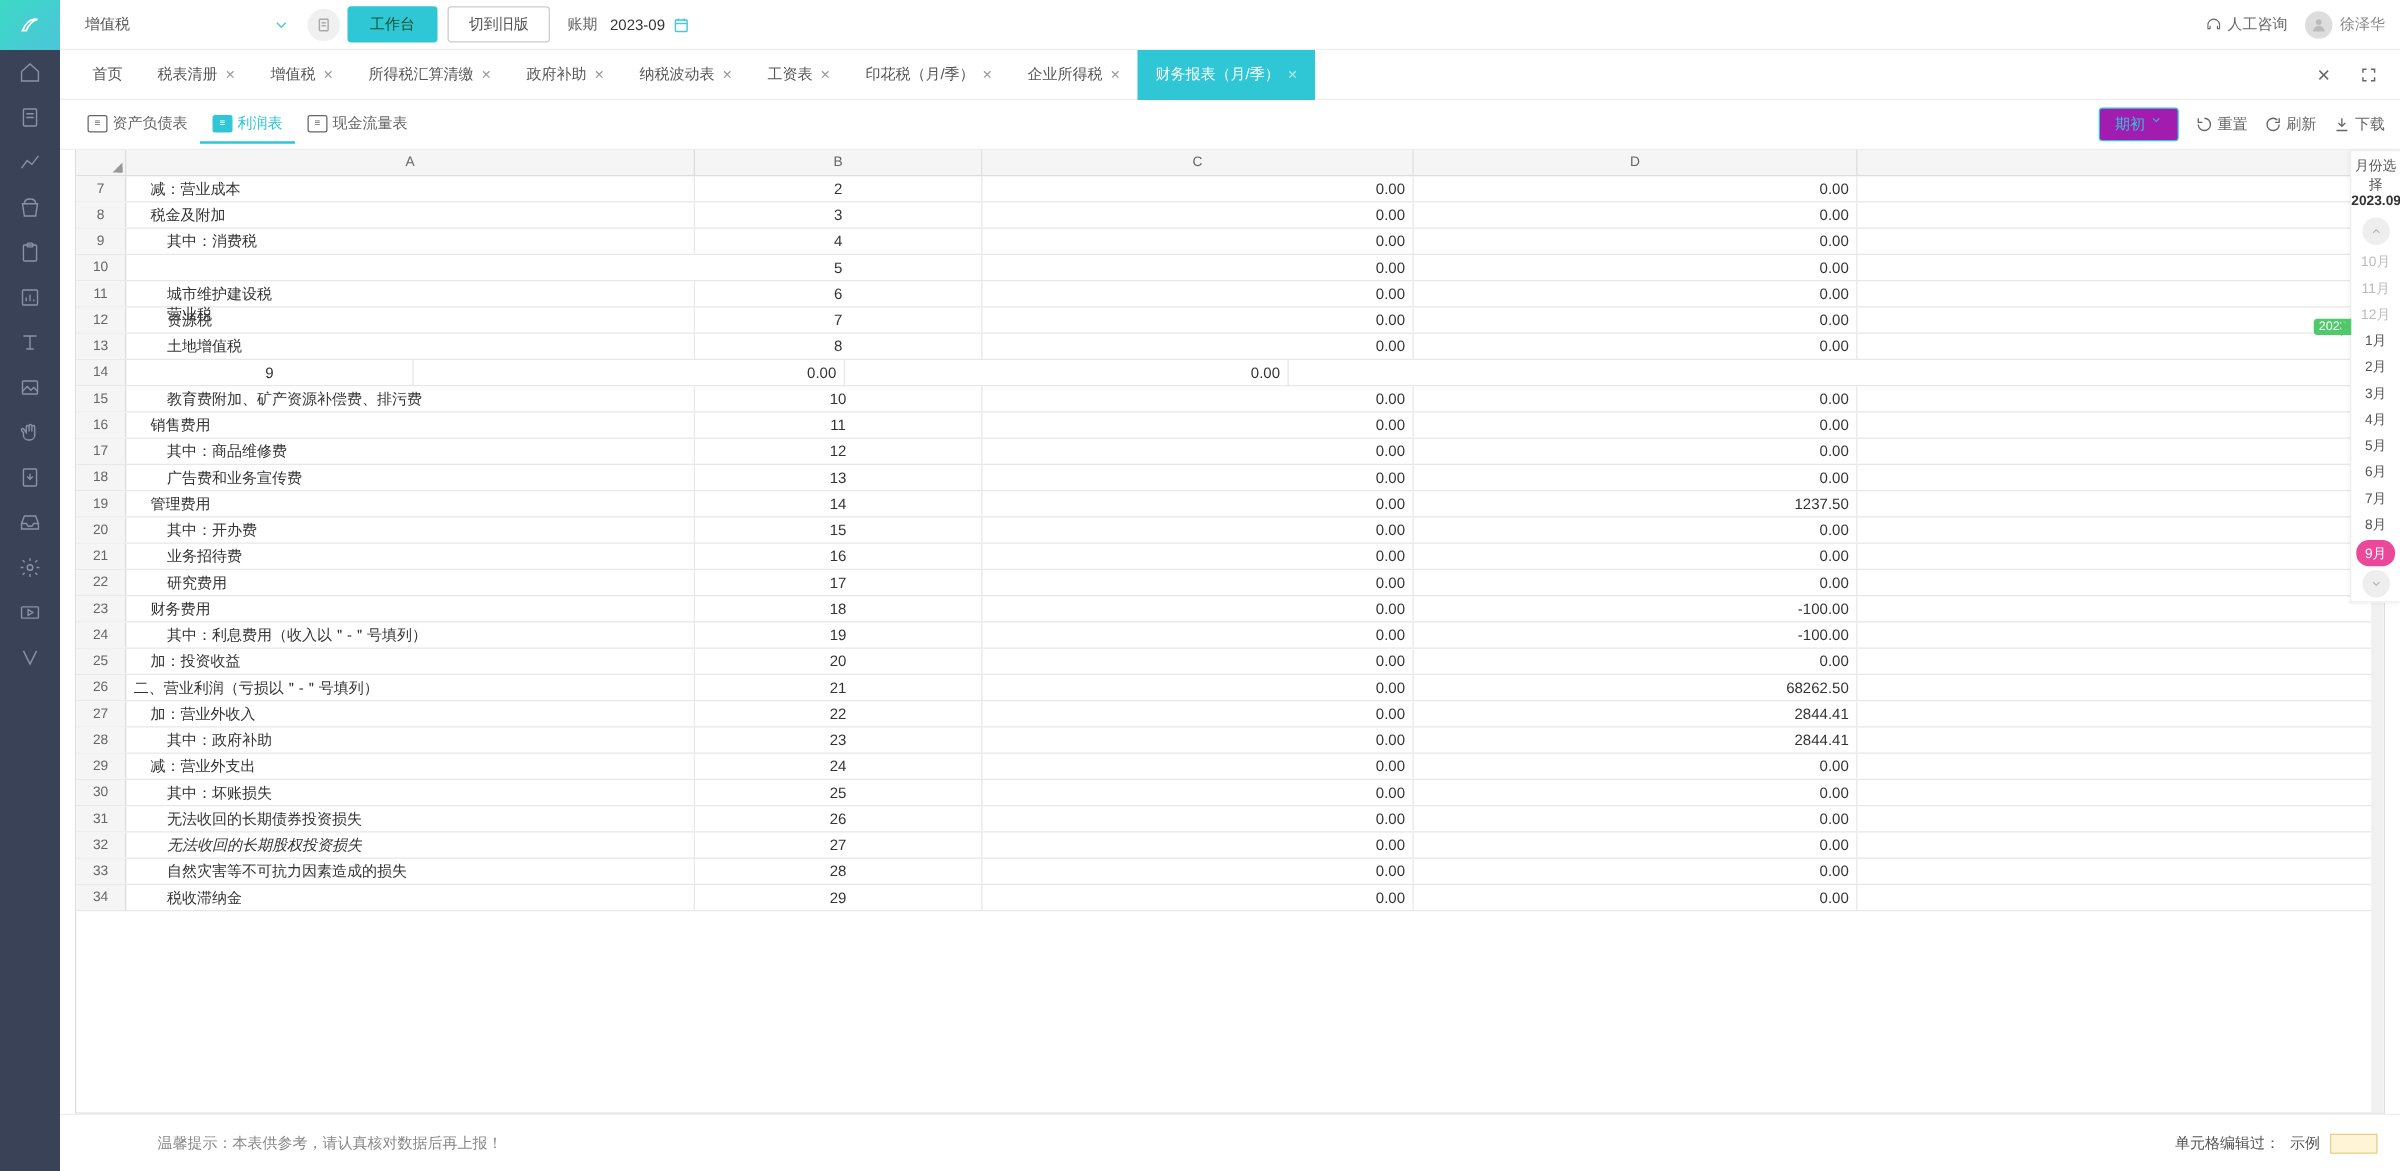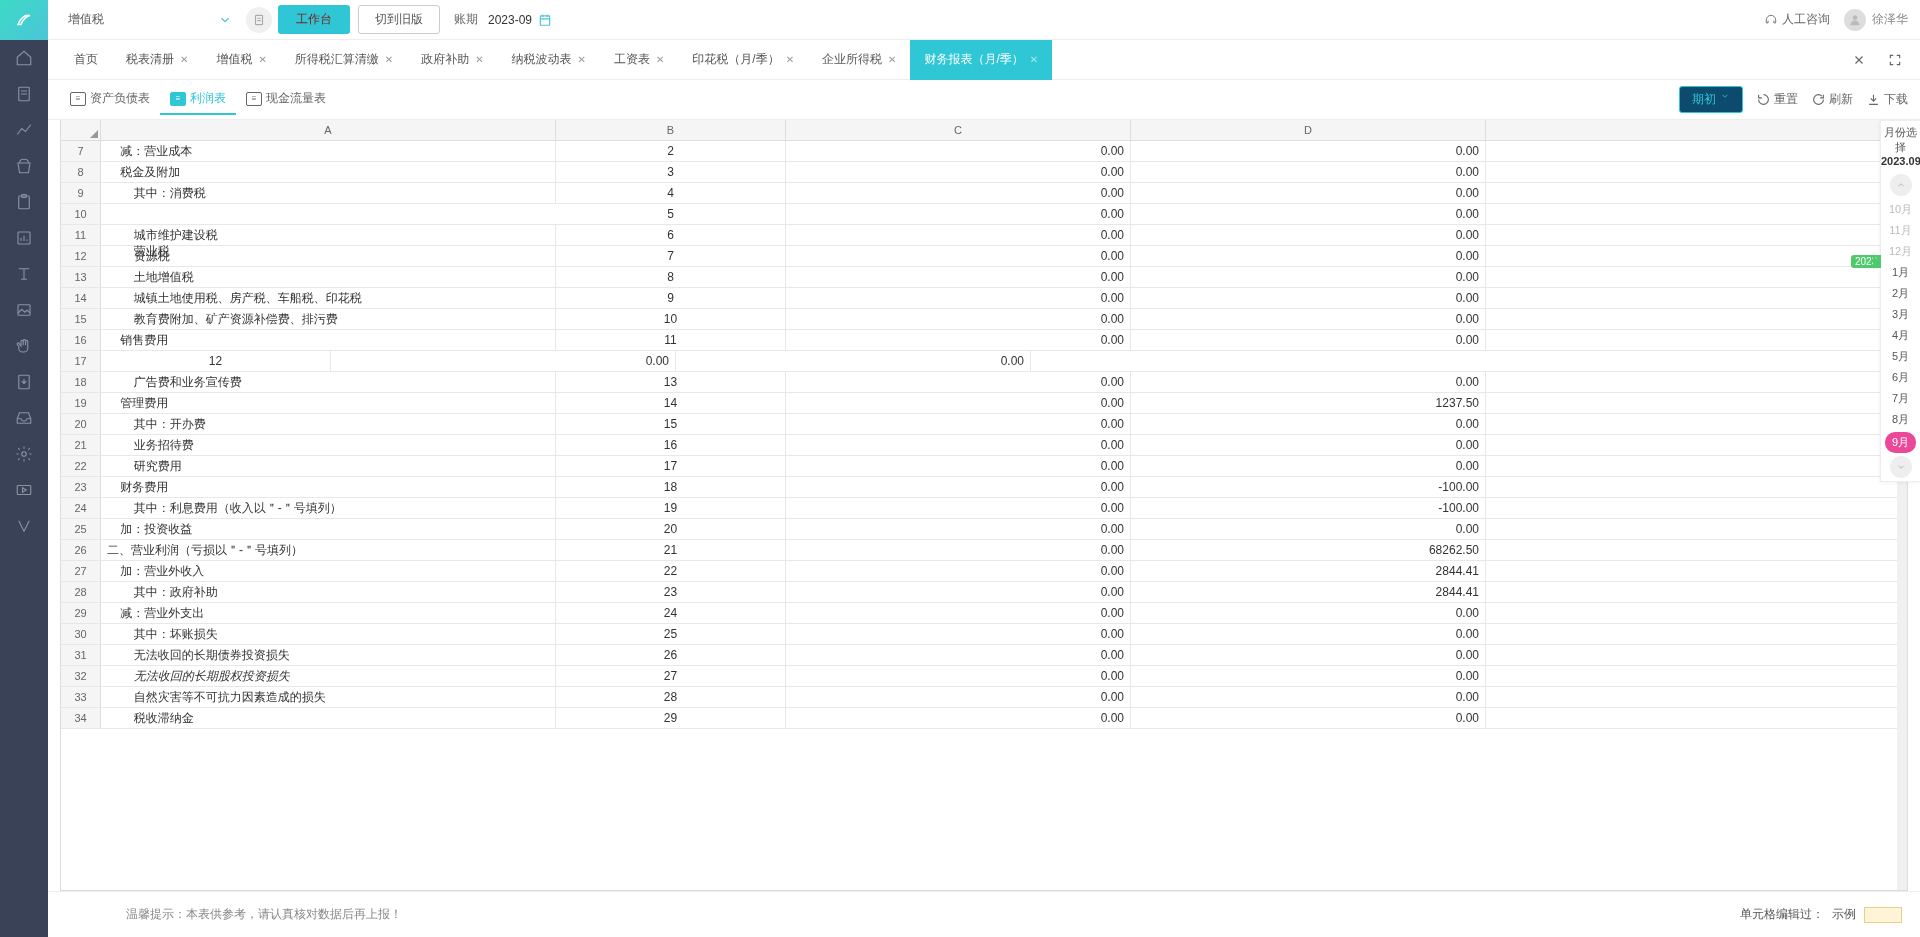--- a/index.html
+++ b/index.html
@@ -14,21 +14,21 @@
 
 
 .main { flex: 1; display: flex; flex-direction: column; position: relative; }
 
 
 .top-header { height: 40px; display: flex; align-items: center; padding: 0 12px; background: #fff; border-bottom: 1px solid #eee; }
 .dropdown { display: flex; align-items: center; gap: 6px; padding: 4px 8px; cursor: pointer; min-width: 180px; }
 .dropdown-text { color: #555; }
 .chevron { color: #4bc5d8; }
 .icon-btn-circle { width: 26px; height: 26px; border-radius: 50%; background: #f0f0f0; display: flex; align-items: center; justify-content: center; margin: 0 6px; cursor: pointer; color: #aaa; }
-.btn-primary { background: #2fc6d5; color: #7f1d1d; border: none; padding: 6px 18px; border-radius: 3px; cursor: pointer; font-size: 12px; }
+.btn-primary { background: #2fc6d5; color: #14532d; border: none; padding: 6px 18px; border-radius: 3px; cursor: pointer; font-size: 12px; }
 .btn-outline { background: #fff; color: #555; border: 1px solid #ccc; padding: 5px 16px; border-radius: 3px; cursor: pointer; font-size: 12px; margin-left: 8px; }
 .period-label { margin-left: 14px; color: #666; }
 .period-value { margin-left: 10px; color: #333; }
 .cal-icon { color: #4bc5d8; margin-left: 6px; }
 .header-right { margin-left: auto; display: flex; align-items: center; gap: 14px; }
 .header-link { display: flex; align-items: center; gap: 4px; color: #666; cursor: pointer; }
 .user { display: flex; align-items: center; gap: 6px; color: #888; }
 .avatar { width: 22px; height: 22px; border-radius: 50%; background: #ddd; display: flex; align-items: center; justify-content: center; }
 
 
@@ -39,21 +39,21 @@
 .tabs-right { margin-left: auto; display: flex; align-items: center; gap: 10px; padding-right: 12px; }
 .tabs-right-btn { width: 26px; height: 26px; display: flex; align-items: center; justify-content: center; cursor: pointer; color: #666; }
 
 
 .subbar { height: 40px; display: flex; align-items: center; background: #fff; padding: 0 12px; border-bottom: 1px solid #eee; }
 .subtab { display: flex; align-items: center; gap: 4px; padding: 6px 10px; color: #666; cursor: pointer; border-bottom: 2px solid transparent; }
 .subtab.active { color: #2fc6d5; border-bottom: 2px solid #2fc6d5; }
 .subtab-icon { width: 16px; height: 14px; border: 1px solid currentColor; border-radius: 2px; display: inline-flex; align-items: center; justify-content: center; font-size: 8px; }
 .subtab.active .subtab-icon { background: #2fc6d5; color: #fff; border-color: #2fc6d5; }
 .subbar-right { margin-left: auto; display: flex; align-items: center; gap: 14px; }
-.btn-period { border: 1px solid #2fc6d5; color: #2fc6d5; background: #0c4a6e; padding: 4px 12px; border-radius: 3px; cursor: pointer; display: flex; align-items: flex-start; gap: 4px; font-size: 12px; }
+.btn-period { border: 1px solid #2fc6d5; color: #2fc6d5; background: #a21caf; padding: 4px 12px; border-radius: 3px; cursor: pointer; display: flex; align-items: flex-start; gap: 4px; font-size: 12px; }
 .toolbar-link { display: flex; align-items: center; gap: 4px; color: #666; cursor: pointer; }
 
 
 .sheet-wrap { flex: 1; display: flex; flex-direction: column; overflow: hidden; padding: 0 12px; }
 .sheet { flex: 1; overflow: hidden; position: relative; border: 1px solid #ddd; border-top: none; }
 .sheet-header { display: flex; background: #f5f5f5; border-bottom: 1px solid #ddd; }
 .corner { width: 40px; height: 20px; border-right: 1px solid #ddd; background: #f5f5f5; position: relative; }
 .corner::after { content: ""; position: absolute; right: 2px; bottom: 2px; border: 4px solid transparent; border-right-color: #999; border-bottom-color: #999; }
 .col-head { height: 20px; display: flex; align-items: center; justify-content: center; background: #f5f5f5; border-right: 1px solid #ddd; color: #666; font-size: 11px; }
 .colA { width: 455px; } .colB { width: 230px; } .colC { width: 345px; } .colD { width: 355px; }
@@ -369,41 +369,41 @@
             </div>
             <div class="row">
               <div class="row-head">13</div>
               <div class="cell cellA" style="white-space: pre;">        土地增值税</div>
               <div class="cell cellB">8</div>
               <div class="cell cellC">0.00</div>
               <div class="cell cellD">0.00</div>
             </div>
             <div class="row">
               <div class="row-head">14</div>
-              <div class="cell cellA" style="white-space: pre;">        城镇土地使用税、房产税、车船税、印花税</div>
               <div class="cell cellB">9</div>
               <div class="cell cellC">0.00</div>
               <div class="cell cellD">0.00</div>
             </div>
             <div class="row">
               <div class="row-head">15</div>
               <div class="cell cellA" style="white-space: pre;">        教育费附加、矿产资源补偿费、排污费</div>
               <div class="cell cellB">10</div>
               <div class="cell cellC">0.00</div>
               <div class="cell cellD">0.00</div>
             </div>
             <div class="row">
               <div class="row-head">16</div>
               <div class="cell cellA" style="white-space: pre;">    销售费用</div>
               <div class="cell cellB">11</div>
               <div class="cell cellC">0.00</div>
               <div class="cell cellD">0.00</div>
             </div>
             <div class="row">
               <div class="row-head">17</div>
+              <div class="cell cellA" style="white-space: pre;">        其中：商品维修费</div>
               <div class="cell cellB">12</div>
               <div class="cell cellC">0.00</div>
               <div class="cell cellD">0.00</div>
             </div>
             <div class="row">
               <div class="row-head">18</div>
               <div class="cell cellA" style="white-space: pre;">        广告费和业务宣传费</div>
               <div class="cell cellB">13</div>
               <div class="cell cellC">0.00</div>
               <div class="cell cellD">0.00</div>

